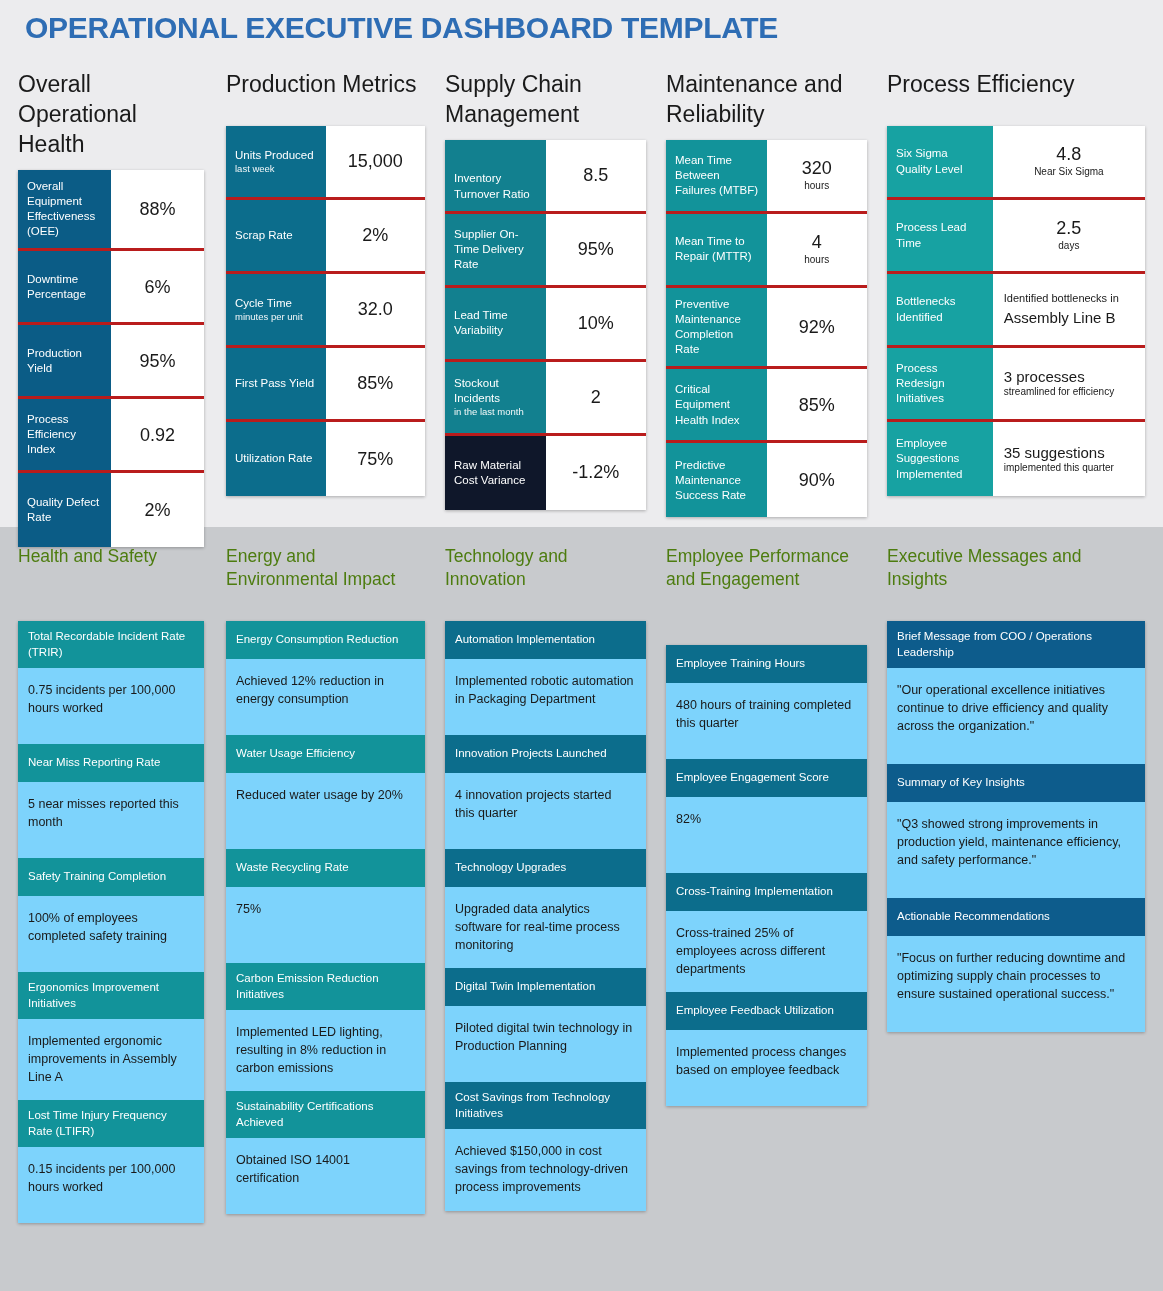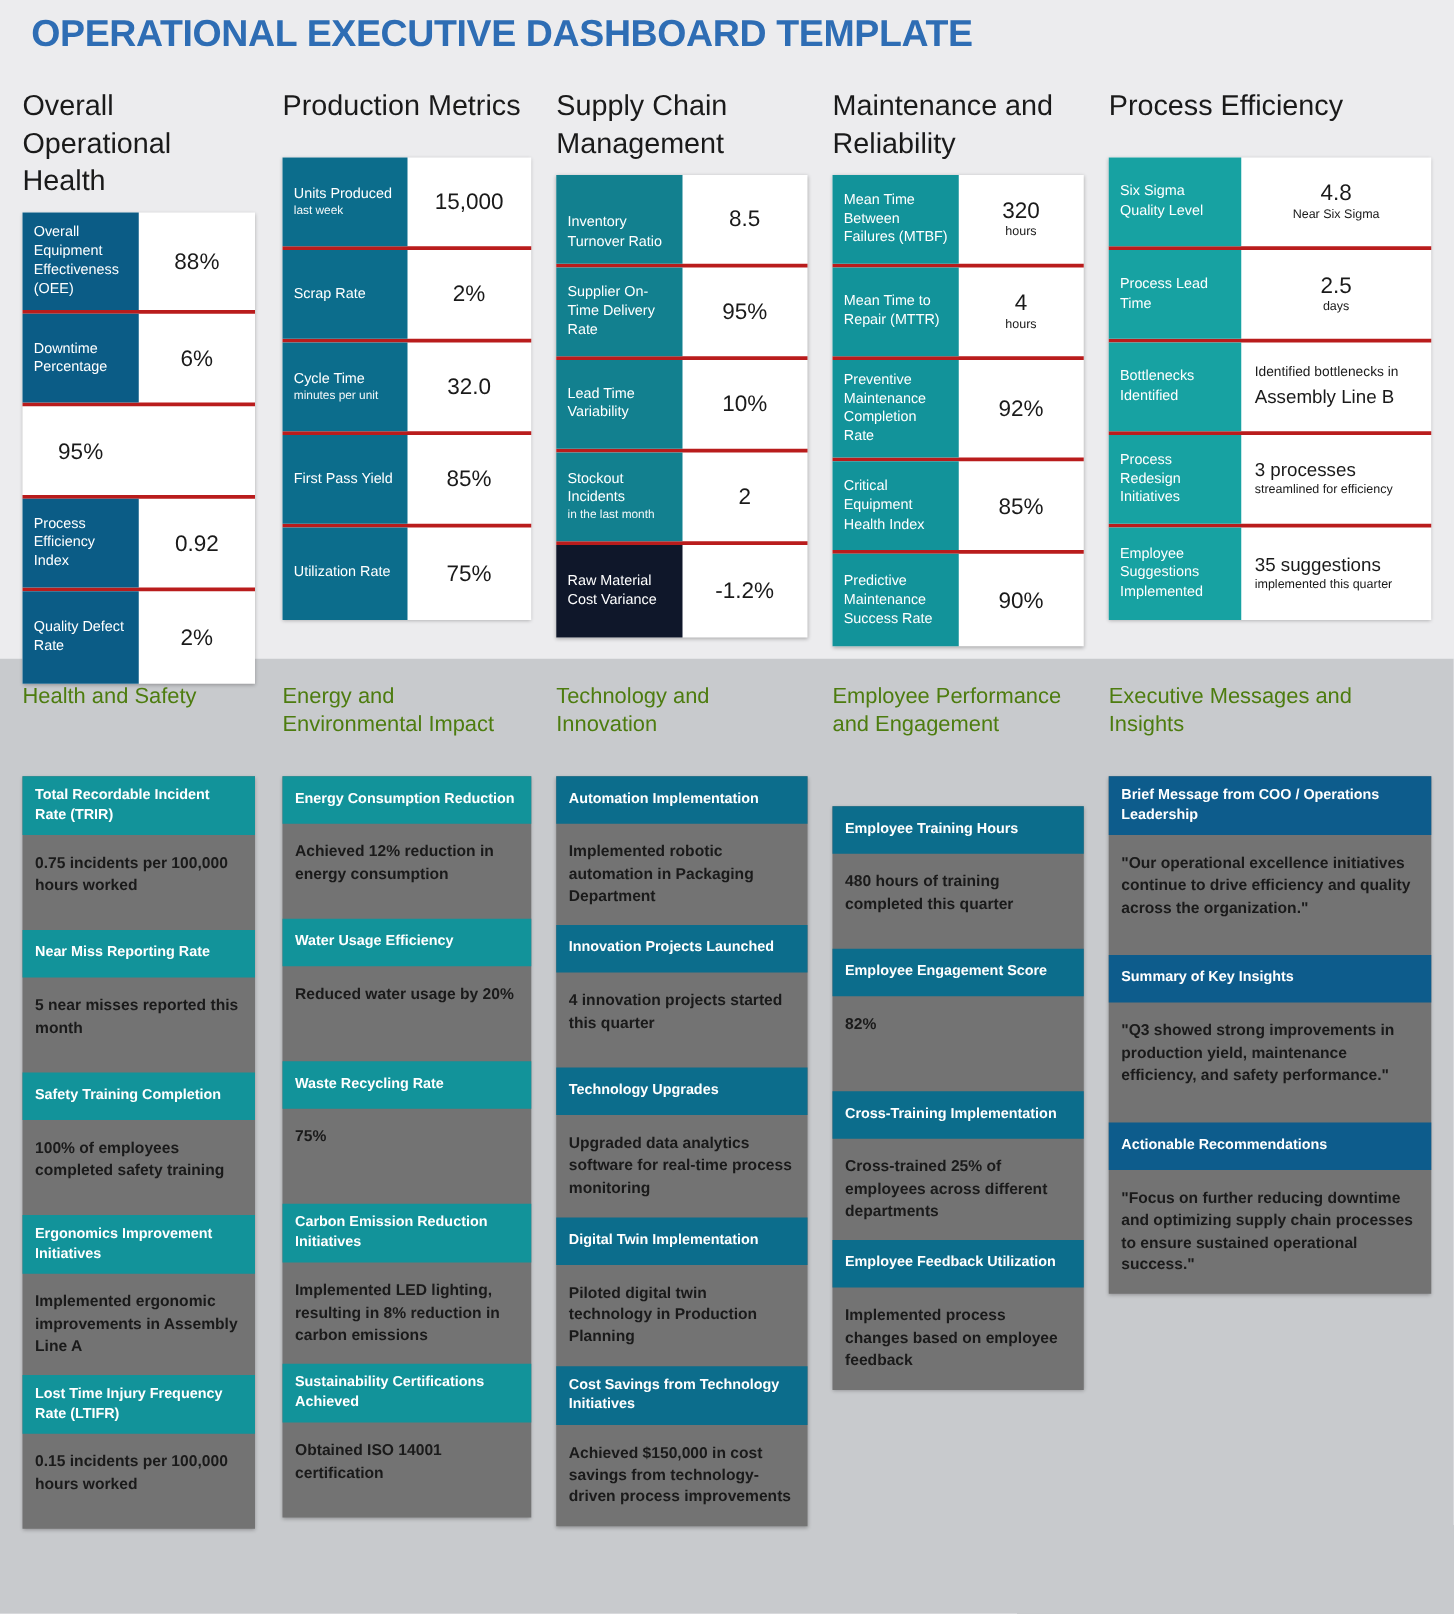--- a/index.html
+++ b/index.html
@@ -126,24 +126,23 @@
   .col-5 .kpi-value.centered { align-items: center; text-align: center; padding-left: 6px; }
   .col-5 .kpi-value .big { font-size: 15px; }
   .col-5 .kpi-value .big.num { font-size: 18px; }
   .col-5 .kpi-value .inline-wrap { font-size: 11px; line-height: 1.4; }
   .col-5 .kpi-value .inline-wrap b { font-size: 15px; font-weight: normal; }
 
   
 
   
   .stack-card {
-    background: #737373;
+    background: #7dd3fc;
     box-shadow: 0 1px 3px rgba(0,0,0,0.28);
     width: 100%;
-    font-weight: bold;
   }
   .stack-hd {
     color: #ffffff;
     font-size: 11.5px;
     line-height: 1.35;
     padding: 8px 10px 8px 10px;
     min-height: 38px;
     display: flex;
     align-items: center;
   }
@@ -194,20 +193,23 @@
           </div>
           <div class="kpi-row">
             <div class="kpi-label" style="background: rgb(11, 92, 134);">
               <span>Downtime Percentage</span>
             </div>
             <div class="kpi-value">
               <span class="big">6%</span>
             </div>
           </div>
           <div class="kpi-row">
+            <div class="kpi-label" style="background: rgb(11, 92, 134);">
+              <span>Production Yield</span>
+            </div>
             <div class="kpi-value">
               <span class="big">95%</span>
             </div>
           </div>
           <div class="kpi-row">
             <div class="kpi-label" style="background: rgb(11, 92, 134);">
               <span>Process Efficiency Index</span>
             </div>
             <div class="kpi-value">
               <span class="big">0.92</span>

